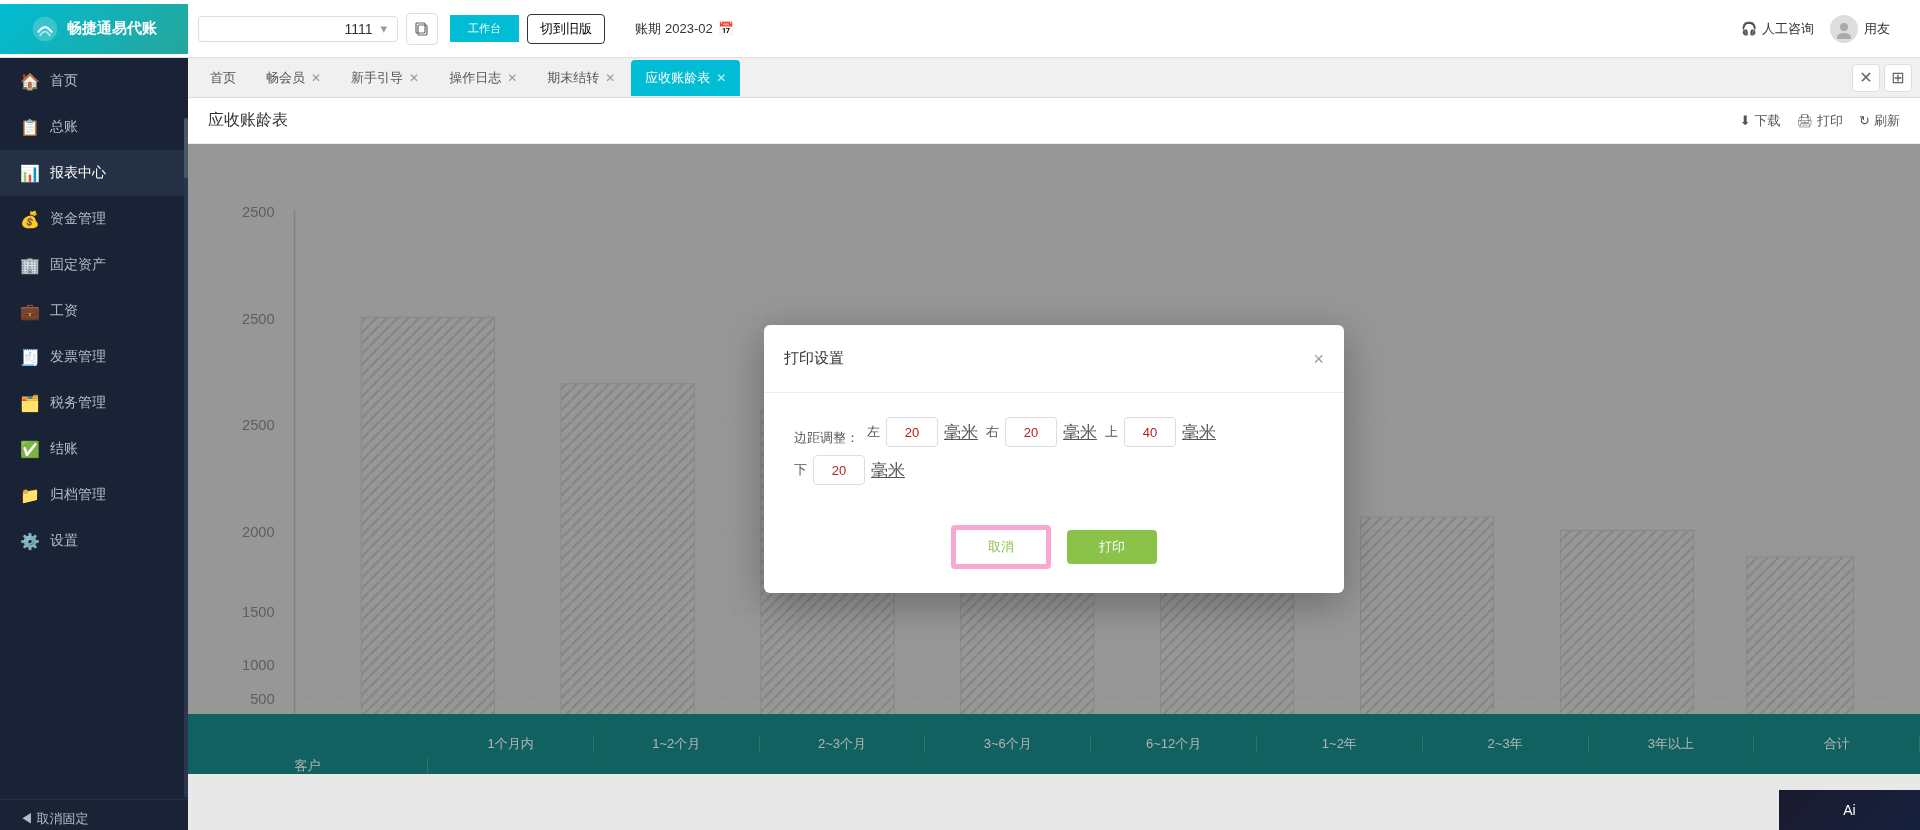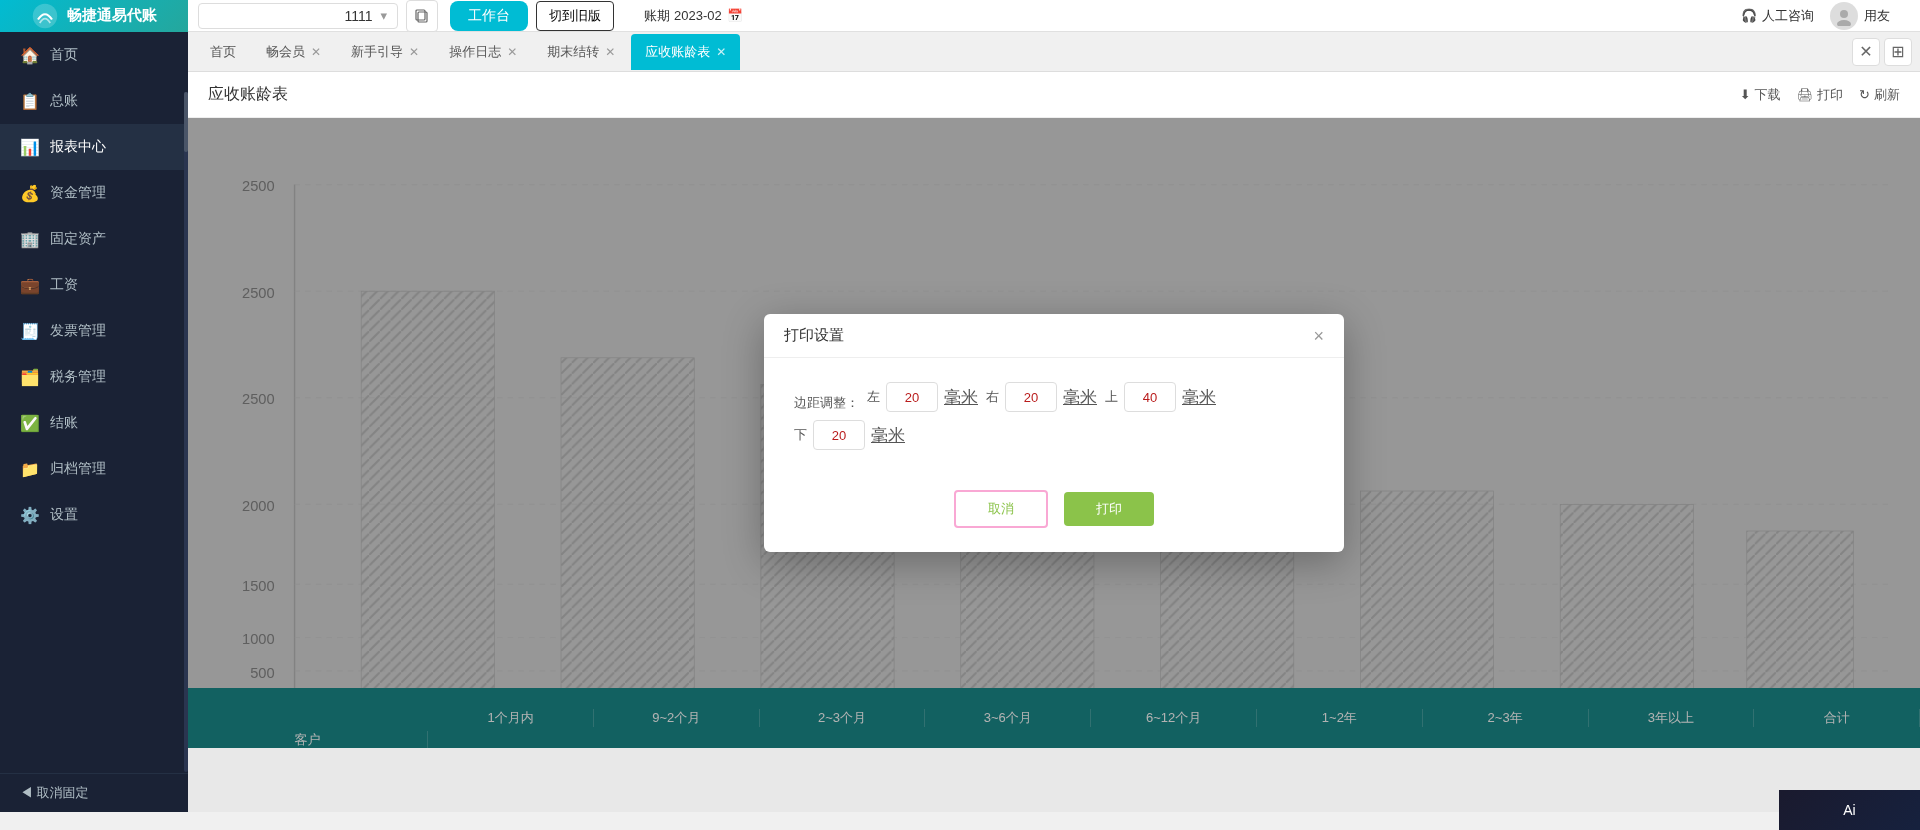--- a/index.html
+++ b/index.html
@@ -1,20 +1,20 @@
 <!DOCTYPE html>
 <html><head>
   <meta charset="utf-8">
   <style>
     * { margin: 0; padding: 0; box-sizing: border-box; }
     body { font-family: 'Microsoft YaHei', Arial, sans-serif; font-size: 13px; background: #f0f0f0; width: 1920px; height: 830px; overflow: hidden; }
 
     
     .header {
-      height: 32px;
+      height: 58px;
       background: #fff;
       display: flex;
       align-items: center;
       border-bottom: 1px solid #e0e0e0;
       padding: 0 10px;
     }
     .logo-area {
       width: 188px;
       background: linear-gradient(135deg, #00bcd4, #26a69a);
       height: 50px;
@@ -68,24 +68,24 @@
       align-items: center;
       justify-content: center;
       cursor: pointer;
       margin-left: 8px;
       color: #666;
     }
     .workbench-btn {
       background: #00bcd4;
       color: #fff;
       border: none;
-      border-radius: 8px;
+      border-radius: 0;
       padding: 6px 18px;
       cursor: pointer;
-      font-size: 14px;
+      font-size: 11px;
       margin-left: 12px;
     }
     .switch-btn {
       border: 1px solid #333;
       background: #fff;
       border-radius: 4px;
       padding: 5px 12px;
       cursor: pointer;
       font-size: 13px;
       margin-left: 8px;
@@ -350,21 +350,21 @@
     .modal {
       background: #fff;
       border-radius: 6px;
       padding: 0;
       width: 580px;
       box-shadow: 0 10px 40px rgba(0,0,0,0.3);
     }
     .modal-header {
       display: flex;
       align-items: center;
-      padding: 12px 20px;
+      padding: 24px 20px;
       border-bottom: 1px solid #eee;
     }
     .modal-title {
       font-size: 15px;
       font-weight: 500;
       color: #333;
       flex: 1;
     }
     .modal-close {
       color: #999;
@@ -412,21 +412,21 @@
     }
     .modal-footer {
       display: flex;
       align-items: center;
       justify-content: center;
       gap: 16px;
       padding: 16px 20px 24px;
     }
     .btn-cancel {
       padding: 8px 32px;
-      border: 2px solid #f9a8d4;
+      border: 5px solid #f9a8d4;
       background: #fff;
       color: #8bc34a;
       border-radius: 4px;
       cursor: pointer;
       font-size: 13px;
     }
     .btn-print {
       padding: 8px 32px;
       border: none;
       background: #8bc34a;
@@ -659,21 +659,21 @@
           <text x="630" y="450" text-anchor="middle" font-size="11" fill="#888">3-6月</text>
           <text x="780" y="450" text-anchor="middle" font-size="11" fill="#888">6-12个月</text>
           <text x="930" y="450" text-anchor="middle" font-size="11" fill="#888">1-2年</text>
           <text x="1080" y="450" text-anchor="middle" font-size="11" fill="#888">2-3年</text>
           <text x="1210" y="450" text-anchor="middle" font-size="11" fill="#888">3年以上</text>
         </svg>
 
         <div class="table-header">
           <div class="table-header-cell">客户</div>
           <div class="table-header-cell">1个月内</div>
-          <div class="table-header-cell">9~2个月</div>
+          <div class="table-header-cell">1~2个月</div>
           <div class="table-header-cell">2~3个月</div>
           <div class="table-header-cell">3~6个月</div>
           <div class="table-header-cell">6~12个月</div>
           <div class="table-header-cell">1~2年</div>
           <div class="table-header-cell">2~3年</div>
           <div class="table-header-cell">3年以上</div>
           <div class="table-header-cell">合计</div>
         </div>
 
         <div class="modal-overlay">

